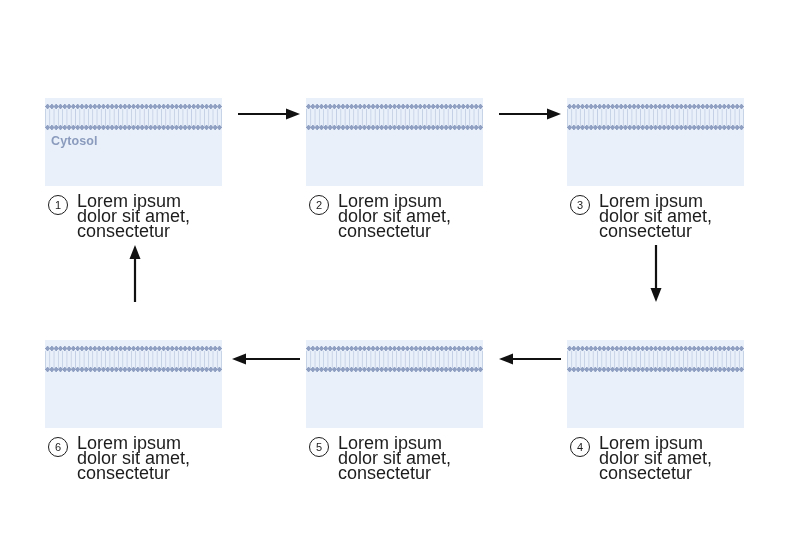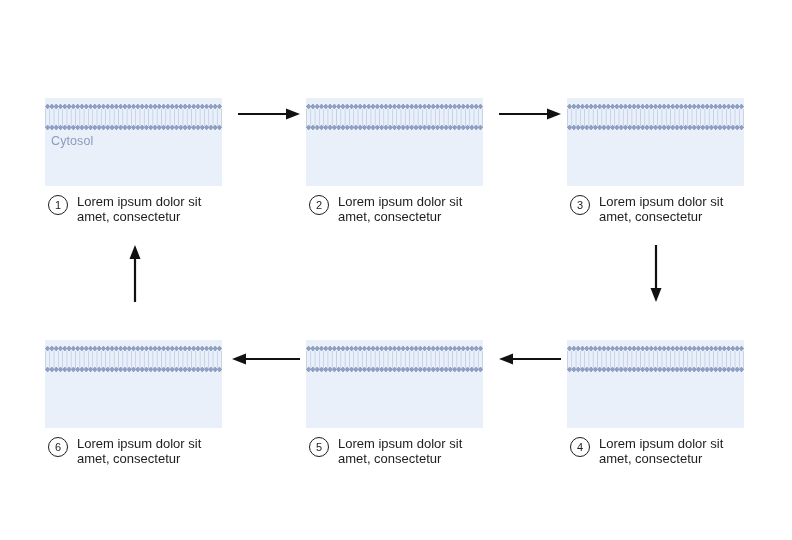--- a/index.html
+++ b/index.html
@@ -69,20 +69,21 @@
   .leaflet-tails.lower { top: 14px; }
 
   .cytosol-label {
     position: absolute;
     left: 6px;
     top: 36px;
     font-size: 12.5px;
     color: #8a9bbd;
     letter-spacing: 0.1px;
     white-space: nowrap;
+    font-weight: bold;
   }
 
   
   .caption {
     position: absolute;
     top: 96px;
     left: 3px;
     display: flex;
     align-items: flex-start;
     gap: 9px;
@@ -94,21 +95,21 @@
     border: 1.3px solid #1d1d1d;
     border-radius: 50%;
     display: flex;
     align-items: center;
     justify-content: center;
     font-size: 11px;
     color: #1d1d1d;
     margin-top: 1px;
   }
   .caption-text {
-    font-size: 13px;
+    font-size: 18px;
     line-height: 15px;
     color: #1d1d1d;
     width: 128px;
   }
 
   
   .arrow {
     position: absolute;
   }
   .arrow svg { display: block; }

